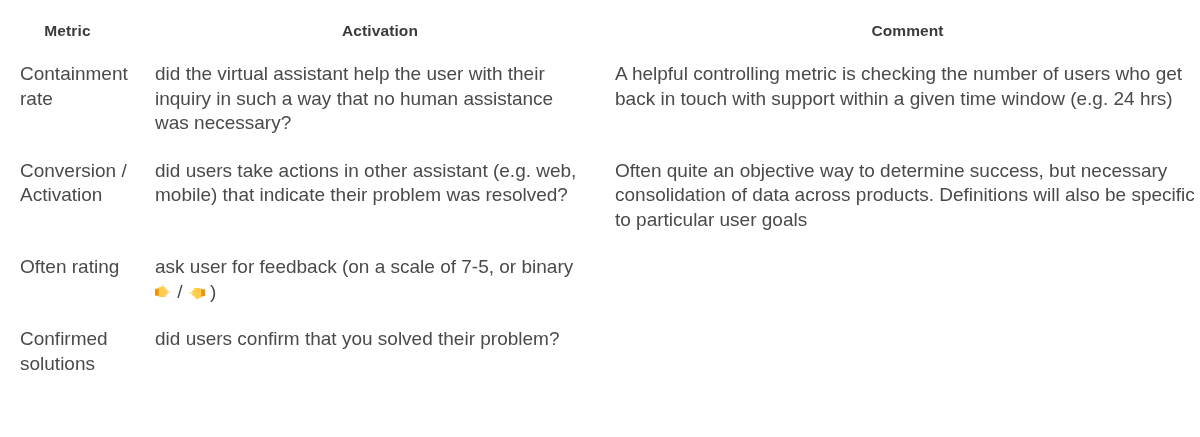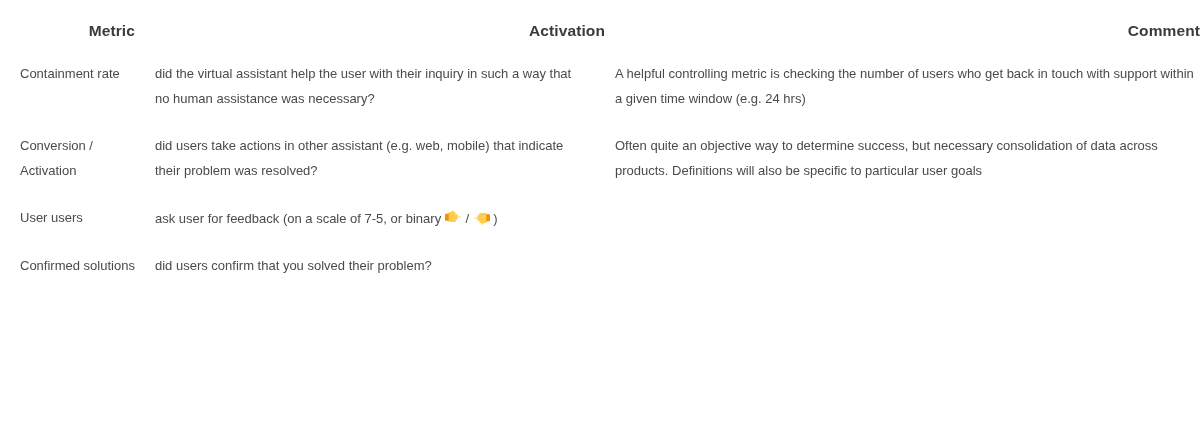--- a/index.html
+++ b/index.html
@@ -21,33 +21,33 @@
   }
 
   .metrics-table col.col-metric      { width: 155px; }
   .metrics-table col.col-description { width: 450px; }
   .metrics-table col.col-comment     { width: 595px; }
 
   thead th {
     font-size: 15.5px;
     font-weight: bold;
     color: #3b3b3b;
-    text-align: right;
+    text-align: center;
     padding: 0;
     height: 62px;
     vertical-align: middle;
     letter-spacing: 0.1px;
   }
 
   thead th.th-metric      { padding-right: 20px; }
   thead th.th-description { padding-right: 0px; }
   thead th.th-comment     { padding-left: 10px; }
 
   tbody td {
-    font-size: 13px;
+    font-size: 19px;
     font-weight: normal;
     color: #4a4a4a;
     line-height: 24.5px;
     text-align: left;
     vertical-align: top;
     padding: 0;
     padding-bottom: 23px;
   }
 
   tbody td.cell-metric {
@@ -106,21 +106,21 @@
       <td class="cell-comment">A helpful controlling metric is checking the number of users who get back in touch with support within a given time window (e.g. 24 hrs)</td>
     </tr>
 
     <tr class="row-conversion-activation">
       <td class="cell-metric">Conversion / Activation</td>
       <td class="cell-description">did users take actions in other assistant (e.g. web, mobile) that indicate their problem was resolved?</td>
       <td class="cell-comment">Often quite an objective way to determine success, but necessary consolidation of data across products. Definitions will also be specific to particular user goals</td>
     </tr>
 
     <tr class="row-user-rating">
-      <td class="cell-metric">User users</td>
+      <td class="cell-metric">Often rating</td>
       <td class="cell-description"><span>ask user for feedback (on a scale of 7-5, or binary </span><span class="emoji emoji-up"><svg class="inline-emoji-svg" viewBox="0 0 36 36" xmlns="http://www.w3.org/2000/svg">
               <path fill="#FFCC4D" d="M34.956 17.916c0-1.258-1.133-2.277-2.53-2.277h-7.836c1.397 0 2.53-1.02 2.53-2.278s-1.133-2.278-2.53-2.278h-4.64c1.396 0 2.529-1.02 2.529-2.278 0-1.257-1.133-2.277-2.53-2.277h-8.865c-1.94 0-3.06.597-4.2 1.66l-2.2 2.05v13.4l2.2 2.05c1.14 1.063 2.26 1.66 4.2 1.66h9.735c1.397 0 2.53-1.02 2.53-2.278s-1.133-2.278-2.53-2.278h3.77c1.397 0 2.53-1.02 2.53-2.277 0-1.258-1.133-2.278-2.53-2.278h5.337c1.397 0 2.53-1.02 2.53-2.277z"></path>
               <path fill="#FFCC4D" d="M14.5 4.5c1.5-2 3-2.5 3.5-1 .6 1.8-.5 4.5-2 6.5-1 1.333-2 2-2 2v2h-4V9l4.5-4.5z"></path>
               <path fill="#F4900C" d="M1 10h6a1 1 0 0 1 1 1v13a1 1 0 0 1-1 1H1a1 1 0 0 1-1-1V11a1 1 0 0 1 1-1z"></path>
             </svg></span><span> / </span><span class="emoji emoji-down"><svg class="inline-emoji-svg" viewBox="0 0 36 36" xmlns="http://www.w3.org/2000/svg">
               <g transform="rotate(180 18 18)">
                 <path fill="#FFCC4D" d="M34.956 17.916c0-1.258-1.133-2.277-2.53-2.277h-7.836c1.397 0 2.53-1.02 2.53-2.278s-1.133-2.278-2.53-2.278h-4.64c1.396 0 2.529-1.02 2.529-2.278 0-1.257-1.133-2.277-2.53-2.277h-8.865c-1.94 0-3.06.597-4.2 1.66l-2.2 2.05v13.4l2.2 2.05c1.14 1.063 2.26 1.66 4.2 1.66h9.735c1.397 0 2.53-1.02 2.53-2.278s-1.133-2.278-2.53-2.278h3.77c1.397 0 2.53-1.02 2.53-2.277 0-1.258-1.133-2.278-2.53-2.278h5.337c1.397 0 2.53-1.02 2.53-2.277z"></path>
                 <path fill="#FFCC4D" d="M14.5 4.5c1.5-2 3-2.5 3.5-1 .6 1.8-.5 4.5-2 6.5-1 1.333-2 2-2 2v2h-4V9l4.5-4.5z"></path>
                 <path fill="#F4900C" d="M1 10h6a1 1 0 0 1 1 1v13a1 1 0 0 1-1 1H1a1 1 0 0 1-1-1V11a1 1 0 0 1 1-1z"></path>
               </g>

